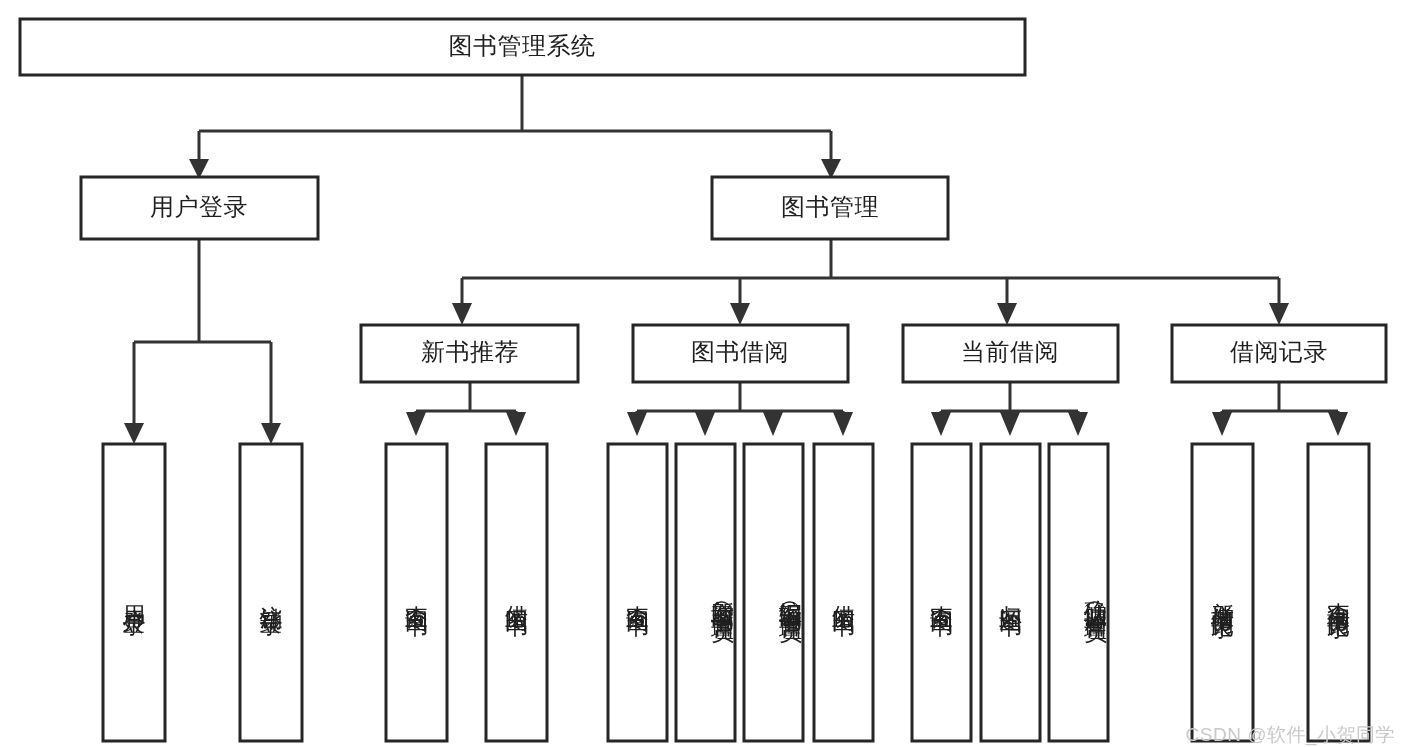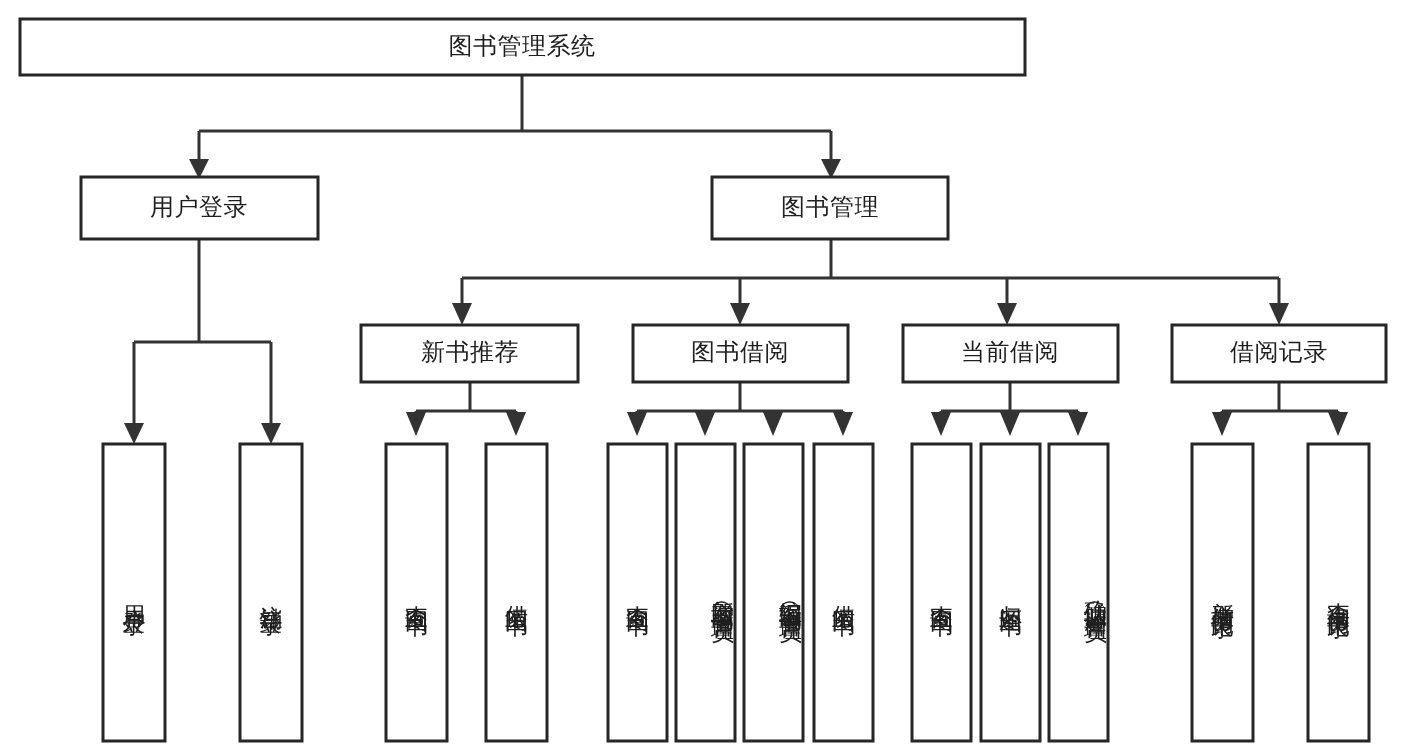--- a/index.html
+++ b/index.html
@@ -200,13 +200,14 @@
   <div class="label-vert" style="left:744px; top:443px; width:59px; height:291px; display:flex; align-items:flex-start; justify-content:center;">编辑图书（管理员）</div>
   <div class="label-vert" style="left:814px; top:437px; width:59px; height:297px; display:flex; align-items:center; justify-content:center;">借阅图书</div>
 
   <div class="label-vert" style="left:912px; top:437px; width:59px; height:297px; display:flex; align-items:center; justify-content:center;">查询图书</div>
   <div class="label-vert" style="left:981px; top:437px; width:59px; height:297px; display:flex; align-items:center; justify-content:center;">归还图书</div>
   <div class="label-vert" style="left:1049px; top:443px; width:59px; height:291px; display:flex; align-items:flex-start; justify-content:center;">确认归还（管理员）</div>
 
   <div class="label-vert" style="left:1192px; top:437px; width:61px; height:297px; display:flex; align-items:center; justify-content:center;">新增借阅记录</div>
   <div class="label-vert" style="left:1308px; top:437px; width:61px; height:297px; display:flex; align-items:center; justify-content:center;">查询借阅记录</div>
 
+  <div class="watermark">CSDN @软件_小贺同学</div>
 </div>
 
 </body></html>

